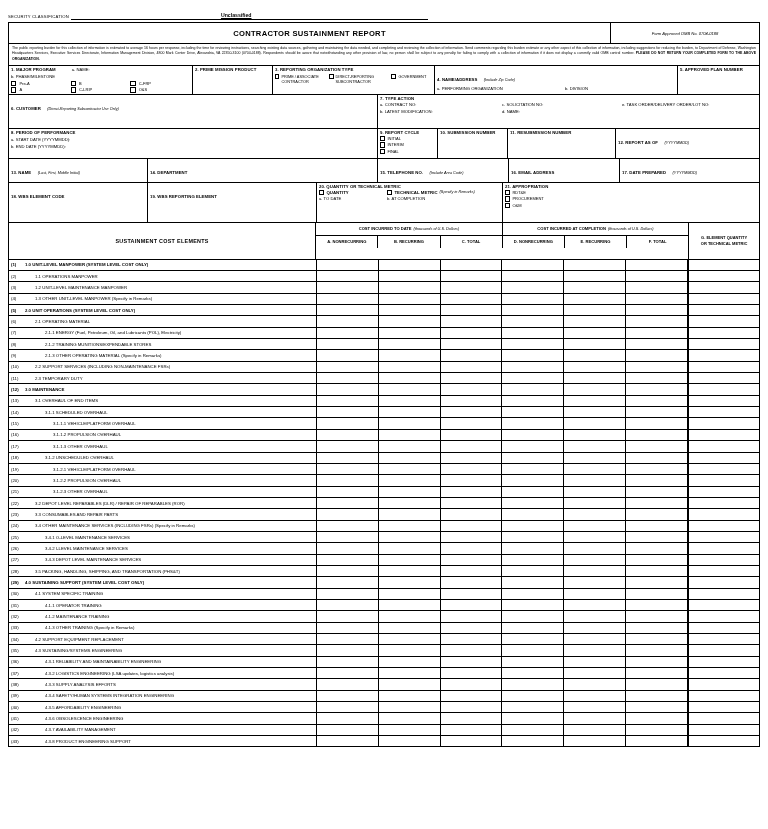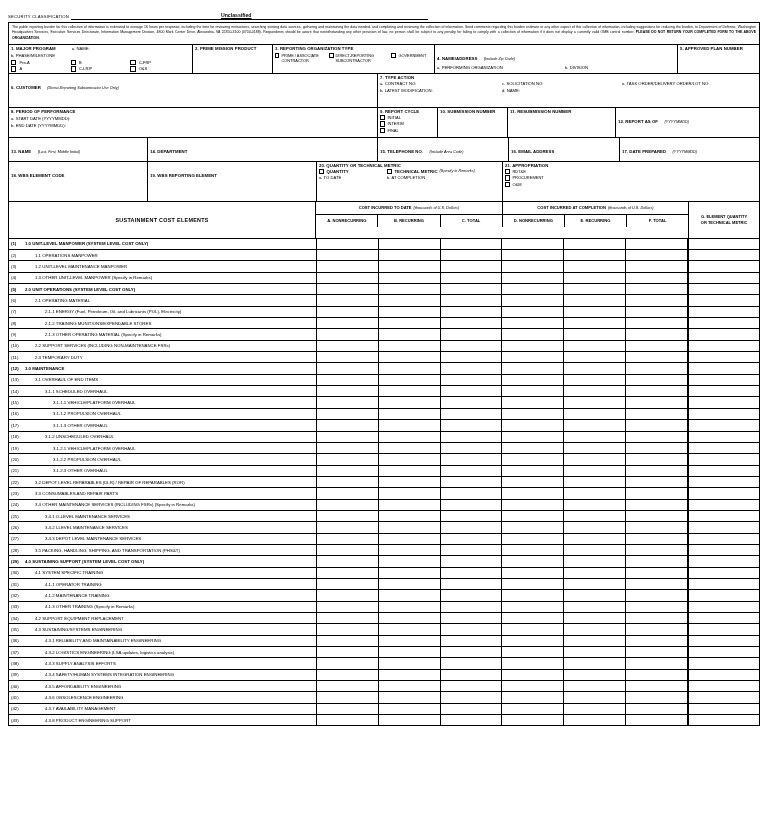--- a/index.html
+++ b/index.html
@@ -127,20 +127,24 @@
 
   <div class="secline">
     <span class="lbl">SECURITY CLASSIFICATION</span>
     <span class="rule">
       <span class="val">Unclassified</span>
     </span>
   </div>
 
   <div class="frame">
 
+    <div class="titlebar">
+      <div class="main">CONTRACTOR SUSTAINMENT REPORT</div>
+      <div class="omb">Form Approved OMB No. 0704-0188</div>
+    </div>
 
     <div class="burden">
       <span>The public reporting burden for this collection of information is estimated to average 16 hours per response, including the time for reviewing instructions, searching existing data sources, gathering and maintaining the data needed, and completing and reviewing the collection of information.  Send comments regarding this burden estimate or any other aspect of this collection of information, including suggestions for reducing the burden, to Department of Defense, Washington Headquarters Services, Executive Services Directorate, Information Management Division, 4800 Mark Center Drive, Alexandria, VA 22350-3100 (0704-0188).  Respondents should be aware that notwithstanding any other provision of law, no person shall be subject to any penalty for failing to comply with a collection of information if it does not display a currently valid OMB control number.  </span><b>PLEASE DO NOT RETURN YOUR COMPLETED FORM TO THE ABOVE ORGANIZATION.</b>
     </div>
 
     <div class="row">
 
       <div class="cell hv thick-r" style="width:184px;">
         <div style="display:flex;">
           <span class="t">1.  MAJOR PROGRAM</span>

